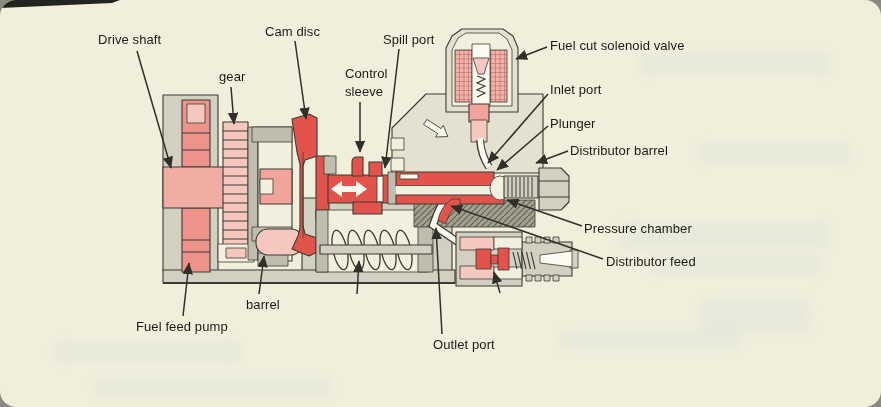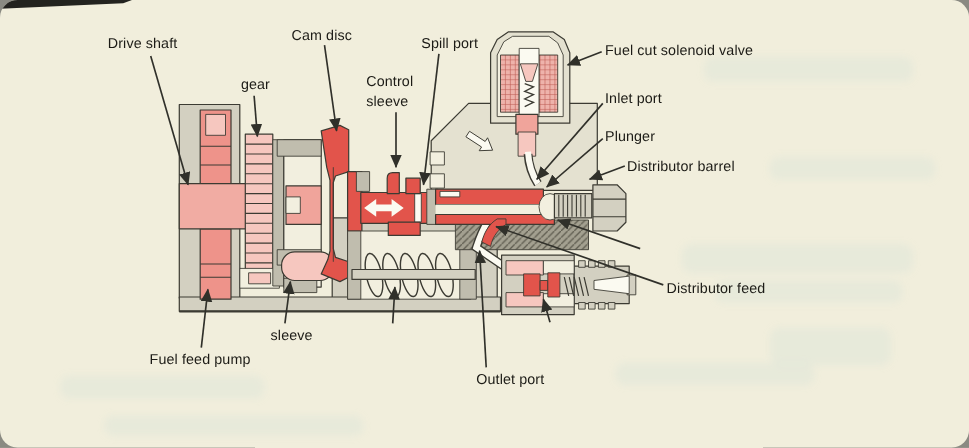--- a/index.html
+++ b/index.html
@@ -8,21 +8,21 @@
     background:var(--background,#f1eedc);overflow:hidden;
     font-family:"Liberation Sans",sans-serif;
     border-radius:16px;
   }
   .stage svg{position:absolute;left:0;top:0;}
   .labels{position:absolute;left:0;top:0;width:100%;height:100%;pointer-events:none;}
   .lbl{
     position:absolute;font-size:13px;line-height:1.35;color:var(--label-text,#1c1b16);
     white-space:nowrap;letter-spacing:.1px;
   }
-  .lbl.wrap{white-space:normal;width:56px;}
+  .lbl.wrap{white-space:normal;width:56px;margin-left:12px;}
   
   .red{fill:var(--red)}
   .pink{fill:var(--pink)}
   .lpink{fill:var(--light-pink)}
   .gray{fill:var(--gray)}
   .mgray{fill:var(--mid-gray)}
   .cream{fill:var(--cream)}
   .white{fill:var(--channel-white)}
   .o{stroke:var(--outline);stroke-width:1.1;stroke-linejoin:round}
   .oth{stroke:var(--outline);stroke-width:.8;stroke-linejoin:round}
@@ -234,18 +234,19 @@
 <div class="labels">
   <div class="lbl" style="left:98px;top:31px">Drive shaft</div>
   <div class="lbl" style="left:219px;top:68px">gear</div>
   <div class="lbl" style="left:265px;top:23px">Cam disc</div>
   <div class="lbl wrap" style="left:333px;top:65px">Control sleeve</div>
   <div class="lbl" style="left:383px;top:31px">Spill port</div>
   <div class="lbl" style="left:550px;top:37px">Fuel cut solenoid valve</div>
   <div class="lbl" style="left:550px;top:81px">Inlet port</div>
   <div class="lbl" style="left:550px;top:115px">Plunger</div>
   <div class="lbl" style="left:570px;top:142px">Distributor barrel</div>
+  <div class="lbl" style="left:584px;top:220px">Pressure chamber</div>
   <div class="lbl" style="left:606px;top:253px">Distributor feed</div>
   <div class="lbl" style="left:433px;top:336px">Outlet port</div>
-  <div class="lbl" style="left:246px;top:296px">sleeve</div>
+  <div class="lbl" style="left:246px;top:296px">barrel</div>
   <div class="lbl" style="left:136px;top:318px">Fuel feed pump</div>
 </div>
 </div>
 
 </body></html>

